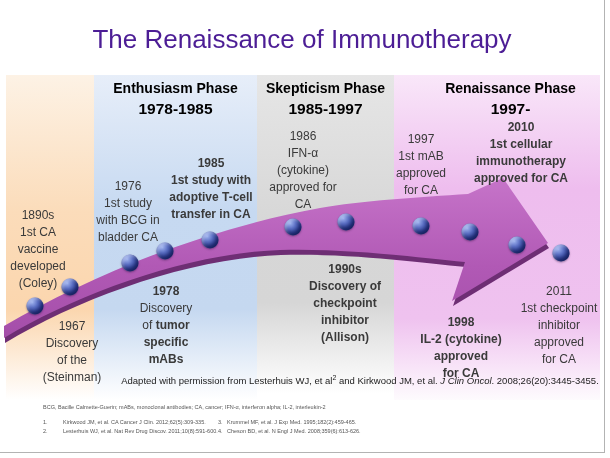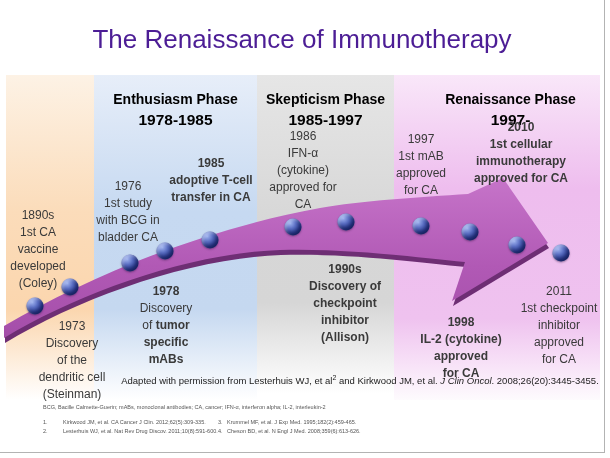--- a/index.html
+++ b/index.html
@@ -1,21 +1,21 @@
 <!DOCTYPE html>
 <html><head>
 <meta charset="utf-8">
 <style>
   html,body{margin:0;padding:0;background:#ffffff;}
   body{width:610px;height:458px;position:relative;font-family:"Liberation Sans","DejaVu Sans",sans-serif;overflow:hidden;}
   .slide{position:absolute;left:0;top:0;width:604px;height:452px;background:#fff;border-right:1px solid #b3b3b3;border-bottom:1px solid #b3b3b3;}
   .title{position:absolute;top:24px;left:0;width:604px;text-align:center;font-size:26px;color:#4c1d95;letter-spacing:0;}
   .phase-column{position:absolute;top:75px;height:325px;}
   .phase-header{position:absolute;top:75px;text-align:center;color:#000;}
-  .phase-header .label{font-size:14px;font-weight:bold;line-height:20px;padding-top:14px;}
+  .phase-header .label{font-size:14px;font-weight:bold;line-height:20px;padding-top:3px;}
   .phase-header .years{font-size:15.5px;font-weight:bold;line-height:22px;}
   #arrow-layer{position:absolute;left:0;top:0;width:604px;height:452px;}
   .event{position:absolute;text-align:center;color:#3a3a3a;font-size:12px;line-height:17px;transform:translateX(-50%);white-space:nowrap;}
   .event .b{font-weight:bold;}
   .sphere{position:absolute;width:17px;height:17px;border-radius:50%;transform:translate(-50%,-50%);
     background:radial-gradient(circle at 34% 28%, #9db0ec 0%, #5d71c6 32%, #32439c 62%, #1b2868 100%);
     box-shadow:0 1px 2px rgba(40,20,60,0.45), inset -2px -3px 4px rgba(10,15,60,0.55), inset 2px 2px 3px rgba(220,230,255,0.5);}
   .attribution{position:absolute;top:374px;left:360px;transform:translateX(-50%);white-space:nowrap;font-size:9.5px;color:#222;}
   .attribution sup{font-size:7px;}
   .attribution .it{font-style:italic;margin-top:8px;}
@@ -78,41 +78,41 @@
     </div>
   <div id="event-layer">
       <div class="event" style="left: 38px; top: 207px;">
         <div class="line"><span>1890s</span></div>
         <div class="line"><span>1st CA</span></div>
         <div class="line"><span>vaccine</span></div>
         <div class="line"><span>developed</span></div>
         <div class="line"><span>(Coley)</span></div>
       </div>
       <div class="event" style="left: 72px; top: 318px;">
-        <div class="line"><span>1973</span></div>
+        <div class="line"><span>1967</span></div>
         <div class="line"><span>Discovery</span></div>
         <div class="line"><span>of the</span></div>
-        <div class="line"><span>dendritic cell</span></div>
         <div class="line"><span>(Steinman)</span></div>
       </div>
       <div class="event" style="left: 128px; top: 178px;">
         <div class="line"><span>1976</span></div>
         <div class="line"><span>1st study</span></div>
         <div class="line"><span>with BCG in</span></div>
         <div class="line"><span>bladder CA</span></div>
       </div>
       <div class="event" style="left: 166px; top: 283px;">
         <div class="line"><span class="b">1978</span></div>
         <div class="line"><span>Discovery</span></div>
         <div class="line"><span>of </span><span class="b">tumor</span></div>
         <div class="line"><span class="b">specific</span></div>
         <div class="line"><span class="b">mABs</span></div>
       </div>
       <div class="event" style="left: 211px; top: 155px;">
         <div class="line"><span class="b">1985</span></div>
+        <div class="line"><span class="b">1st study with</span></div>
         <div class="line"><span class="b">adoptive T-cell</span></div>
         <div class="line"><span class="b">transfer in CA</span></div>
       </div>
       <div class="event" style="left: 303px; top: 128px;">
         <div class="line"><span>1986</span></div>
         <div class="line"><span>IFN-α</span></div>
         <div class="line"><span>(cytokine)</span></div>
         <div class="line"><span>approved for</span></div>
         <div class="line"><span>CA</span></div>
       </div>

